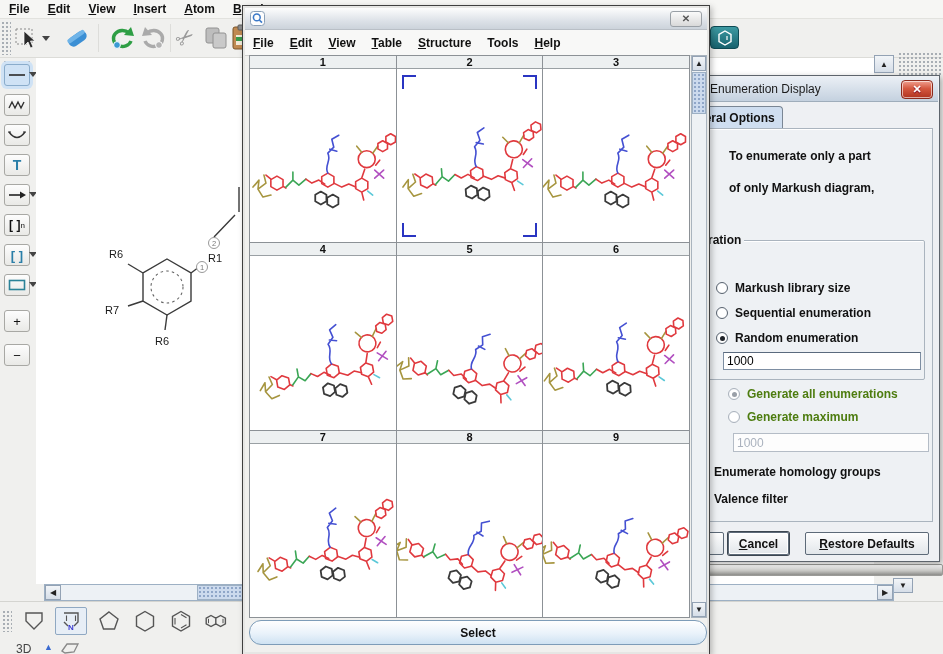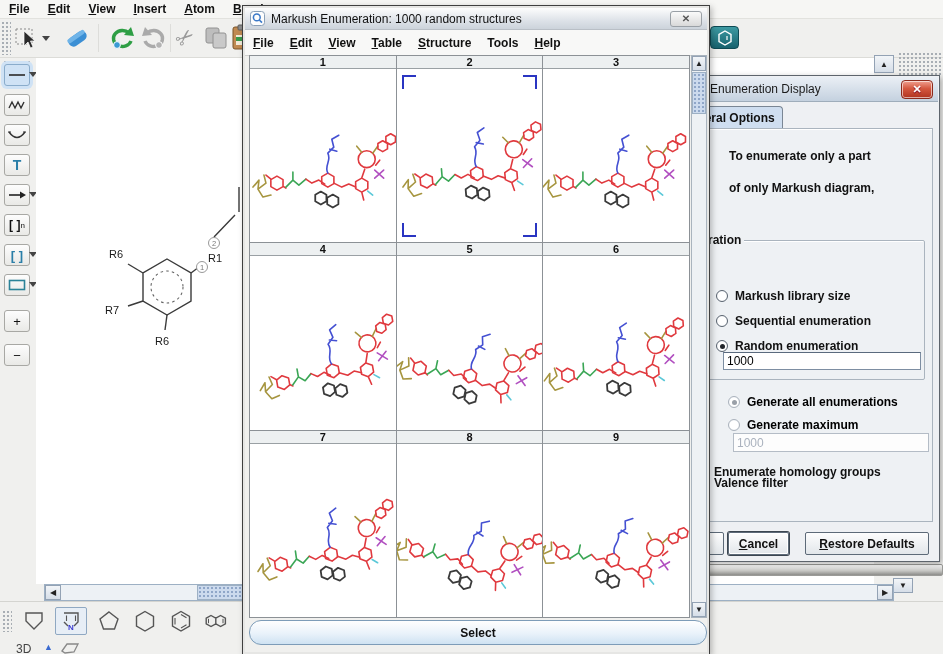--- a/index.html
+++ b/index.html
@@ -97,22 +97,22 @@
   .opt-tab.t1 { left:27px; width:110px; background:#cfdef0; }
   .opt-tab.t2 { left:137px; width:109px; background:#f2f4f6; }
   .opt-panel { position:absolute; left:8px; top:52px; width:279px; height:394px; background:#eef1f4;
     border:1px solid #aab4be; box-shadow:inset 1px 1px 0 #fff; }
   .desc-line { position:absolute; left:74px; font-weight:bold; white-space:nowrap; }
   .groupbox { position:absolute; left:7px; top:111px; width:263px; height:140px; border:1px solid #aab4be; border-radius:2px; box-shadow:inset 1px 1px 0 #fff; }
   .groupbox-label { position:absolute; left:2px; top:-8px; background:#eef1f4; padding:0 3px; font-weight:bold; }
   .radio-row { position:absolute; display:flex; align-items:center; }
   .radio { width:12px; height:12px; border-radius:50%; border:1px solid #5a6470; background:radial-gradient(#fff 55%, #dde3ea); position:relative; margin-right:7px; flex:none; }
   .radio.on::after { content:""; position:absolute; left:3px; top:3px; width:5px; height:5px; border-radius:50%; background:#20242a; }
-  .radio-row span { font-weight:bold; white-space:nowrap;margin-top:8px; }
-  .radio-row.dis span { color:#000000; }
+  .radio-row span { font-weight:bold; white-space:nowrap; }
+  .radio-row.dis span { color:#4d7c0f; }
   .radio-row.dis .radio { border-color:#aab2bc; }
   .radio-row.dis .radio.on::after { background:#9aa0a8; }
   .txt-field { position:absolute; border:1px solid #7d8ea2; border-top-color:#5a6a7e; background:#fff; font-family:"Liberation Sans",sans-serif; font-size:12px; padding:1px 3px; }
   .txt-field:disabled { background:#fdfdfd; border-color:#b4bcc6; color:#aab2be; }
   .chk-label { position:absolute; left:59px; font-weight:bold; white-space:nowrap; }
   .btn { position:absolute; height:23px; border:1px solid #5d6a78; border-radius:2px;
     background:linear-gradient(#fdfdfd,#e2e6ea); font-weight:bold; display:flex; align-items:center; justify-content:center; }
   .btn span { display:block; }
   .btn.focus { box-shadow:0 0 0 1px #3c4650, inset 0 0 0 1px #fff; }
 </style>
@@ -395,40 +395,39 @@
       <span class="radio on"></span>
       <span>Generate all enumerations</span>
     </div>
     <div class="radio-row dis" style="left:73px; top:281px">
       <span class="radio"></span>
       <span>Generate maximum</span>
     </div>
     <input class="txt-field" style="left: 78px; top: 304px; width: 196px; height: 19px;" disabled="" value="1000">
 
     <div class="chk-label" style="top:336px">Enumerate homology groups</div>
-    <div class="chk-label" style="top:347px">Valence filter</div>
+    <div class="chk-label" style="top:363px">Valence filter</div>
   </div>
 
   <div class="btn" style="left:52px; top:456px; width:26px"></div>
   <div class="btn focus" style="left:82px; top:456px; width:61px">
       <span class="u-first">Cancel</span>
     </div>
   <div class="btn" style="left:159px; top:456px; width:124px">
       <span class="u-first">Restore Defaults</span>
     </div>
 </div>
 
 <div class="mk-window">
   <div class="mk-title">
     <svg width="15" height="15">
         <rect x="0.5" y="0.5" width="14" height="14" rx="3" fill="#fdfdfd" stroke="#8aa0b8"></rect>
         <circle cx="6.8" cy="6.4" r="3.4" fill="none" stroke="#3a78c8" stroke-width="1.5"></circle>
         <path d="M9.3,9 L12,11.6" stroke="#3a78c8" stroke-width="1.6"></path>
       </svg>
-    <span class="mk-title-text">Markush Enumeration: 1000 random structures</span>
     <div class="mk-close">✕</div>
   </div>
   <div class="mk-menubar">
     <span class="mi u-first">File</span>
     <span class="mi u-first">Edit</span>
     <span class="mi u-first">View</span>
     <span class="mi u-first">Table</span>
     <span class="mi u-first">Structure</span>
     <span class="mi">Tools</span>
     <span class="mi u-first">Help</span>

